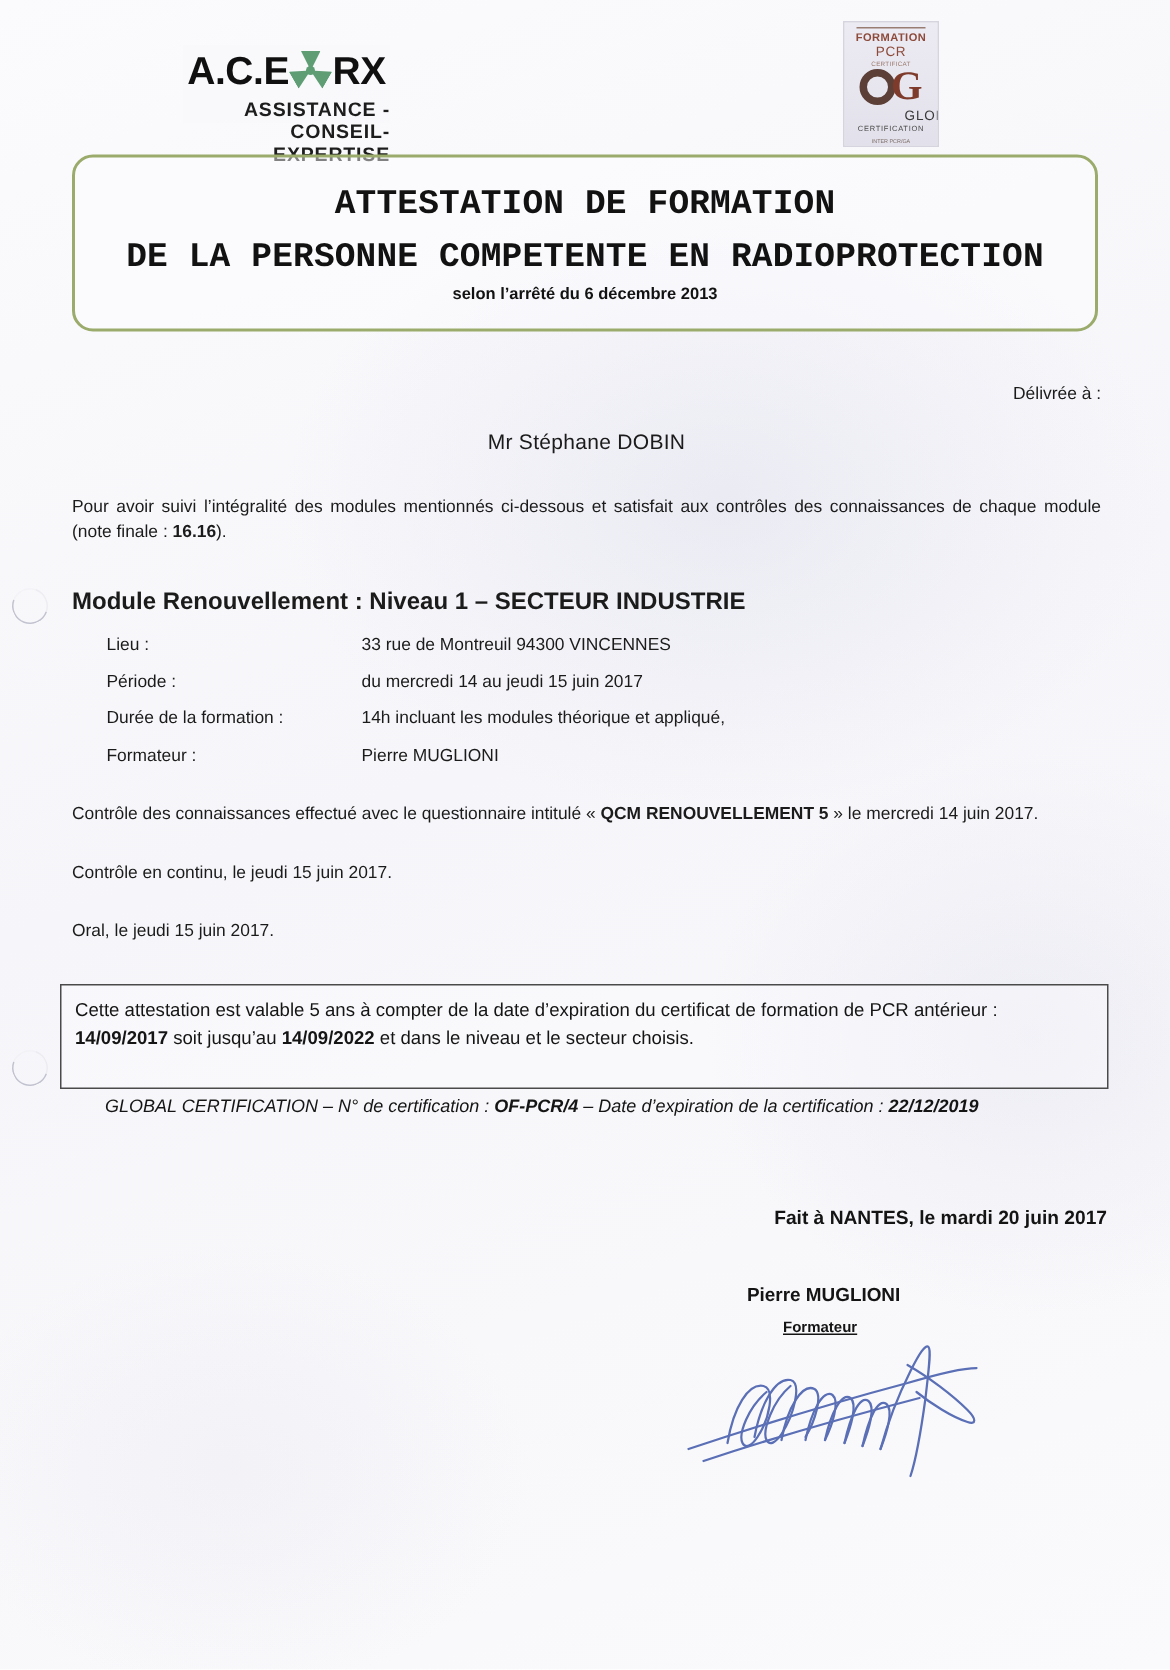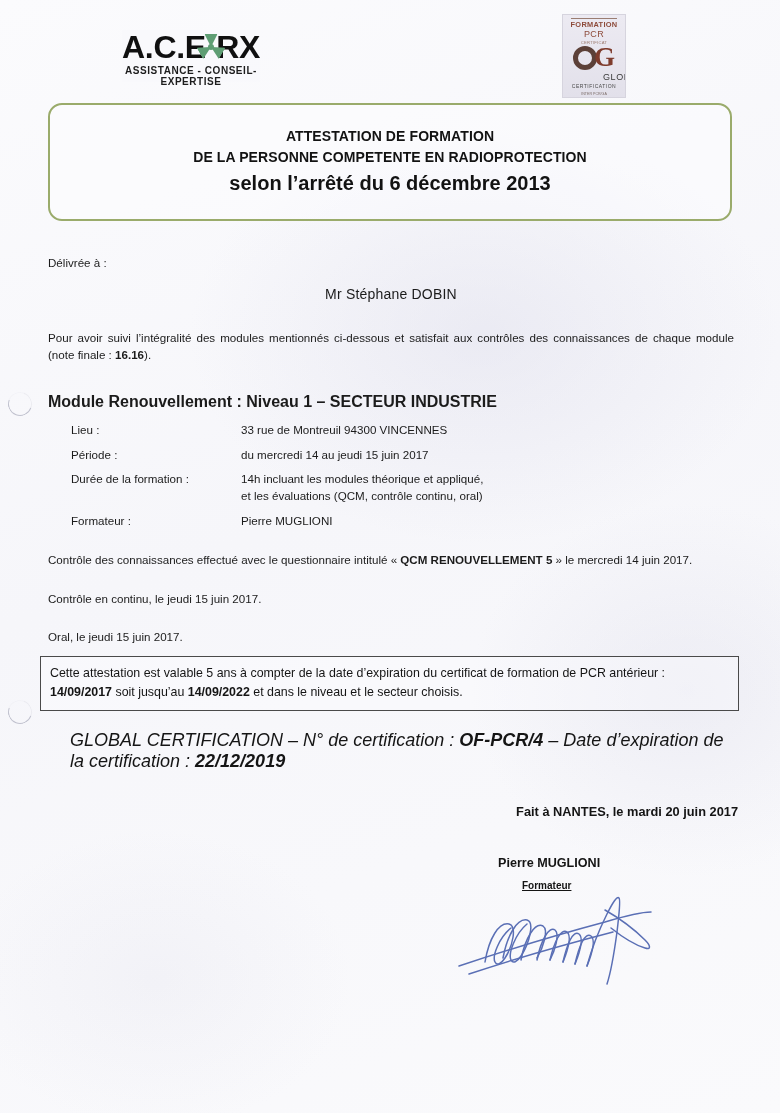--- a/index.html
+++ b/index.html
@@ -49,21 +49,21 @@
     background: rgba(247,247,251,0.55);
   }
   .acerx-row {
     display: flex;
     align-items: center;
     justify-content: center;
     height: 34px;
     letter-spacing: -0.3px;
   }
   .acerx-word {
-    font-size: 32px;
+    font-size: 26px;
     font-weight: bold;
     color: #101010;
     line-height: 1;
   }
   .trefoil {
     position: relative;
     width: 27px;
     height: 26px;
     margin: 0 1px;
   }
@@ -84,22 +84,22 @@
     position: absolute;
     left: 50%;
     top: 50%;
     width: 6px;
     height: 6px;
     margin: -3px 0 0 -3px;
     border-radius: 50%;
     background: #5f9e74;
   }
   .acerx-sub {
-    text-align: center;
-    font-size: 10px;
+    text-align: right;
+    font-size: 13px;
     font-weight: bold;
     letter-spacing: 0.55px;
     color: #1d1d1d;
     margin-top: 1px;
   }
 
   #logo-pcr {
     position: absolute;
     left: 562px;
     top: 14px;
@@ -192,45 +192,46 @@
     box-sizing: border-box;
     border: 2px solid #9aab6b;
     border-radius: 14px;
     background: rgba(252,252,254,0.45);
     display: flex;
     flex-direction: column;
     align-items: center;
     justify-content: center;
   }
   .title-l1, .title-l2 {
-    font-size: 14px;
+    font-size: 23px;
     font-weight: bold;
     letter-spacing: 0.1px;
     color: #121212;
     line-height: 1.5;
+    font-family: Liberation Mono, monospace;
   }
   .title-l3 {
-    font-size: 20px;
+    font-size: 11px;
     font-weight: bold;
     color: #121212;
     line-height: 1.5;
   }
 
   
   #body {
     position: absolute;
     left: 48px;
     top: 255px;
     width: 686px;
     font-size: 11.6px;
     line-height: 1.45;
     color: #1b1b1b;
   }
   .b { font-weight: bold; }
-  .delivree { margin-bottom: 12px; }
+  .delivree { margin-bottom: 12px; text-align: right; }
   .recipient {
     text-align: center;
     font-size: 14px;
     font-weight: normal;
     margin: 0 0 26px 0;
     letter-spacing: 0.2px;
   }
   .para-just {
     text-align: justify;
     margin-bottom: 26px;
@@ -251,33 +252,33 @@
   .spaced { margin-bottom: 22px; }
 
   
   #validity-box {
     position: absolute;
     left: 40px;
     top: 656px;
     width: 699px;
     box-sizing: border-box;
     border: 1.6px solid #4a4a4a;
-    padding: 7px 9px 8px 9px;
+    padding: 7px 9px 23px 9px;
     font-size: 12.4px;
     line-height: 1.52;
     color: #151515;
     background: rgba(253,253,255,0.35);
   }
   #global-cert {
     position: absolute;
     left: 70px;
     top: 730px;
     width: 660px;
     font-style: italic;
-    font-size: 18px;
+    font-size: 12px;
     color: #151515;
   }
 
   
   #fait {
     position: absolute;
     right: 42px;
     top: 804px;
     font-size: 12.8px;
     font-weight: bold;
@@ -386,21 +387,20 @@
 
     <div class="detail-row">
       <span class="detail-label">Période :</span>
       <span class="detail-value">du mercredi 14 au jeudi 15 juin 2017</span>
     </div>
 
     <div class="detail-row">
       <span class="detail-label">Durée de la formation :</span>
       <span class="detail-value">
         <span class="sub">14h incluant les modules théorique et appliqué,</span>
-        <span class="sub">et les évaluations (QCM, contrôle continu, oral)</span>
       </span>
     </div>
 
     <div class="detail-row spaced">
       <span class="detail-label">Formateur :</span>
       <span class="detail-value">Pierre MUGLIONI</span>
     </div>
 
     <div class="spaced"><span>Contrôle des connaissances effectué avec le questionnaire intitulé « </span><span class="b">QCM RENOUVELLEMENT 5</span><span> » le mercredi 14 juin 2017.</span></div>
 

